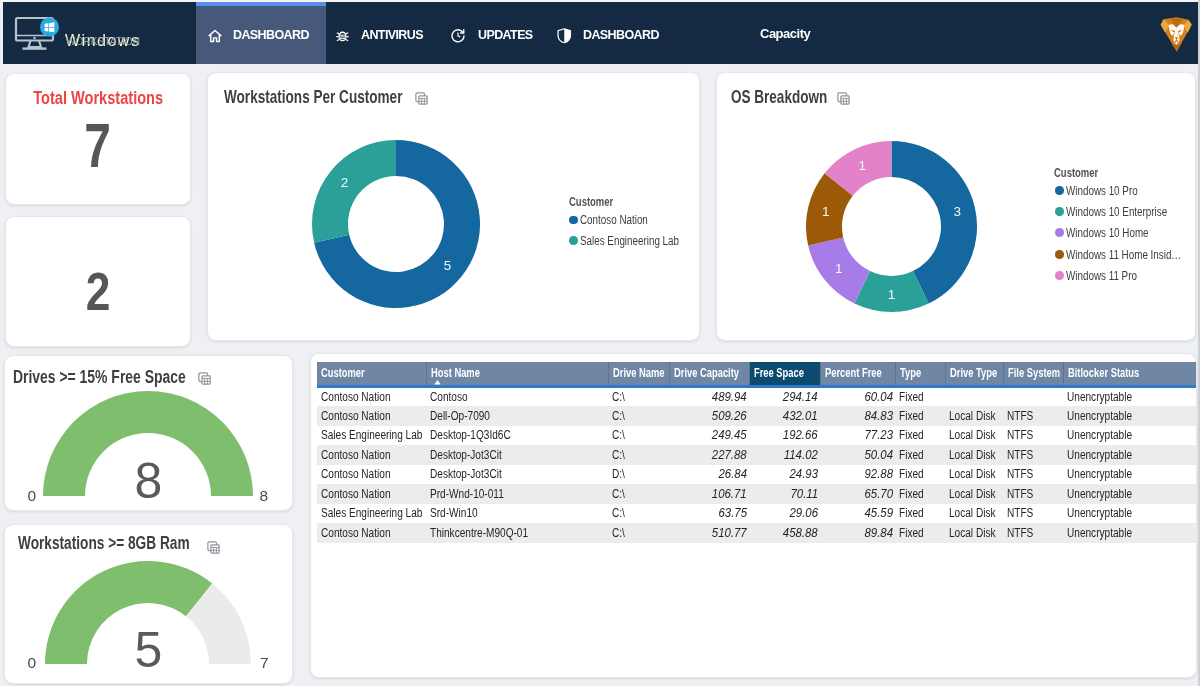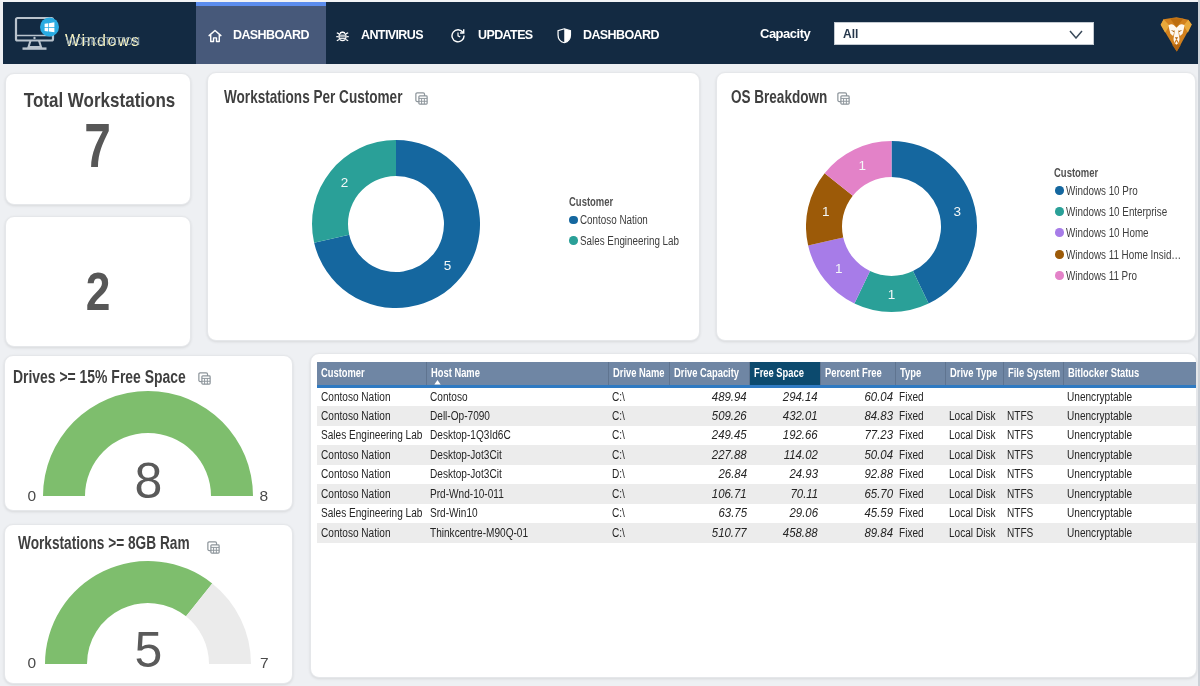--- a/index.html
+++ b/index.html
@@ -19,21 +19,21 @@
   
   .card { position:absolute; background:#fff; border-radius:9px; border:1px solid #e5e7ea; box-shadow:0 1px 3px rgba(0,0,0,0.10); }
   .ctitle { position:absolute; font-size:19px; font-weight:700; color:#3f3f3f; white-space:nowrap; transform-origin:0 50%; }
   #card-tw { left:5px;  top:73px;  width:186px; height:132px; }
   #card-tc { left:5px;  top:216px; width:186px; height:131px; }
   #card-wpc{ left:207px; top:72px; width:493px; height:269px; }
   #card-os { left:716px; top:72px; width:480px; height:269px; }
   #card-g1 { left:4px;  top:355px; width:289px; height:156px; }
   #card-g2 { left:4px;  top:524px; width:289px; height:160px; }
   #card-tbl{ left:310px; top:353px; width:887px; height:325px; }
-  .kpi-title { position:absolute; width:100%; text-align:center; top:13.5px; font-size:21px; font-weight:700; color:#404040; }
+  .kpi-title { position:absolute; width:100%; text-align:center; top:13.5px; font-size:18px; font-weight:700; color:#ef4444; }
   .kpi-title > span { display:inline-block; transform:scaleX(0.81); transform-origin:50% 50%; white-space:nowrap; }
   .bignum { position:absolute; width:100%; text-align:center; color:#575757; font-weight:700; }
   .bignum > span { display:inline-block; transform:scaleX(0.84); transform-origin:50% 50%; }
   .leg-title { position:absolute; font-size:12px; color:#535353; font-weight:700; transform:scaleX(0.79); transform-origin:0 50%; white-space:nowrap; }
   .leg-item { position:absolute; font-size:12px; color:#3d3d3d; white-space:nowrap; transform-origin:0 50%; transform:scaleX(0.82); }
   .dot { position:absolute; width:8.5px; height:8.5px; border-radius:50%; }
   
   .gnum { position:absolute; font-size:15.5px; color:#4a4a4a; }
   .gbig { position:absolute; width:100%; text-align:center; font-size:47px; color:#5a5a5a; }
   .gbig > span { display:inline-block; transform:scaleX(1); transform-origin:50% 50%; }
@@ -89,26 +89,20 @@
       <path d="M17.6 1.8 V6.6 H12.8" fill="none" stroke="#fff" stroke-width="1.9"></path>
       <path d="M10 6 V10.4 L13 12" fill="none" stroke="#fff" stroke-width="1.6"></path>
     </svg>
   <div class="navlabel" style="left:475px">UPDATES</div>
   <svg class="navico" style="left:554px;top:26px" width="14.5" height="15.5" viewBox="0 0 18 20">
       <path d="M9 1 L17 3.5 V9 C17 14.5 13.5 17.8 9 19 C4.5 17.8 1 14.5 1 9 V3.5 Z" fill="none" stroke="#fff" stroke-width="1.6"></path>
       <path d="M9 1 L17 3.5 V9 C17 14.5 13.5 17.8 9 19 Z" fill="#fff" stroke="none"></path>
     </svg>
   <div class="navlabel" style="left:580px">DASHBOARD</div>
   <div id="customers-label">Capacity</div>
-  <div id="dropdown">
-      <span>All</span>
-    <svg class="abs" style="right:10px;top:7px" width="14" height="9" viewBox="0 0 14 9">
-        <path d="M1 1 L7 8 L13 1" fill="none" stroke="#3a4a5a" stroke-width="1.5"></path>
-      </svg>
-  </div>
   <svg class="abs" style="left:1157px;top:12px" width="33" height="39" viewBox="0 0 33.2 38.4">
     <polygon points="3.6,4.8 16.6,2.9 28.5,5.3 31.9,10.1 16.9,37.4 0.7,10.4" fill="#d2811e"></polygon>
     <polygon points="10,3.8 23.5,4.2 16.6,13 " fill="#bc6d0f"></polygon>
     <polygon points="0.7,10.4 3.6,4.8 9.5,11.2 5.2,18.5" fill="#e8a93c"></polygon>
     <polygon points="28.5,5.3 31.9,10.1 28,18.5 23.7,11.2" fill="#e8a93c"></polygon>
     <polygon points="12,30.2 21.2,30.2 16.9,37.4" fill="#b5650f"></polygon>
     <path d="M8.6 10.9 Q11.5 8.8 13.8 10.6 L16.6 13.3 L19.4 10.6 Q21.7 8.8 24.6 10.9 L24 14.4 L22.7 19.5 L20 21.8 L18.4 15.6 L16.6 15.2 L14.8 15.6 L13.2 21.8 L10.5 19.5 L9.2 14.4 Z" fill="#fdf8f1"></path>
     <path d="M15.2 14.6 L18 14.6 L19.3 22.8 Q20.6 27.5 16.6 30.6 Q12.6 27.5 13.9 22.8 Z" fill="#fdf8f1"></path>
     <path d="M10.8 15.6 L14.6 16.7 L13.9 17.9 Z" fill="#a35d08"></path>
     <path d="M22.4 15.6 L18.6 16.7 L19.3 17.9 Z" fill="#a35d08"></path>

